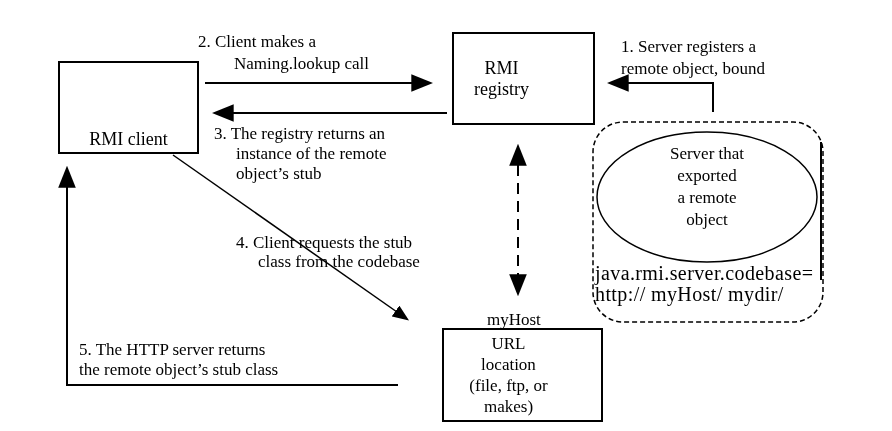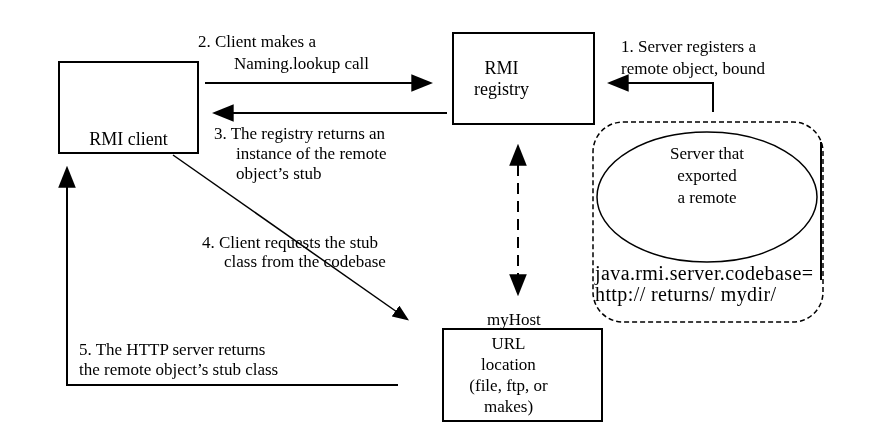--- a/index.html
+++ b/index.html
@@ -14,21 +14,21 @@
   .lines-layer{position:absolute;left:0;top:0;width:892px;height:431px;}
   .lbl{position:absolute;white-space:nowrap;}
   .node-label{
     position:absolute;display:flex;flex-direction:column;
     align-items:center;justify-content:center;text-align:center;
     font-size:18px;line-height:21px;
   }
   .ann{position:absolute;font-size:17px;line-height:20px;}
   .ann div{white-space:nowrap;}
   .lh22{line-height:22px;}
-  .lh19{line-height:19px;}
+  .lh19{line-height:19px;margin-left:34px;}
   .ind22{margin-left:22px;}
   .ind31{margin-left:36px;}
   .server-text{
     position:absolute;left:597px;top:143px;width:220px;
     text-align:center;font-size:17px;line-height:22px;
   }
   .codebase-text{
     position:absolute;left:595px;top:263px;
     font-size:20px;line-height:21px;letter-spacing:0.4px;white-space:nowrap;
   }
@@ -80,25 +80,26 @@
   <div class="node-label url-label" style="left:443px;top:329px;width:131px;height:92px;">
     <div>URL</div>
     <div>location</div>
     <div>(file, ftp, or makes)</div>
   </div>
 
   <div class="server-text">
     <div>Server that</div>
     <div>exported</div>
     <div>a remote</div>
+    <div>object</div>
   </div>
 
   <div class="codebase-text">
     <div>java.rmi.server.codebase=</div>
-    <div>http:// returns/ mydir/</div>
+    <div>http:// myHost/ mydir/</div>
   </div>
 
   <div class="lbl myhost">myHost</div>
 
   <div class="ann lh22" style="left:621px;top:36px;">
     <div>1. Server registers a</div>
     <div>remote object, bound</div>
   </div>
 
   <div class="ann lh22" style="left:198px;top:31px;">

